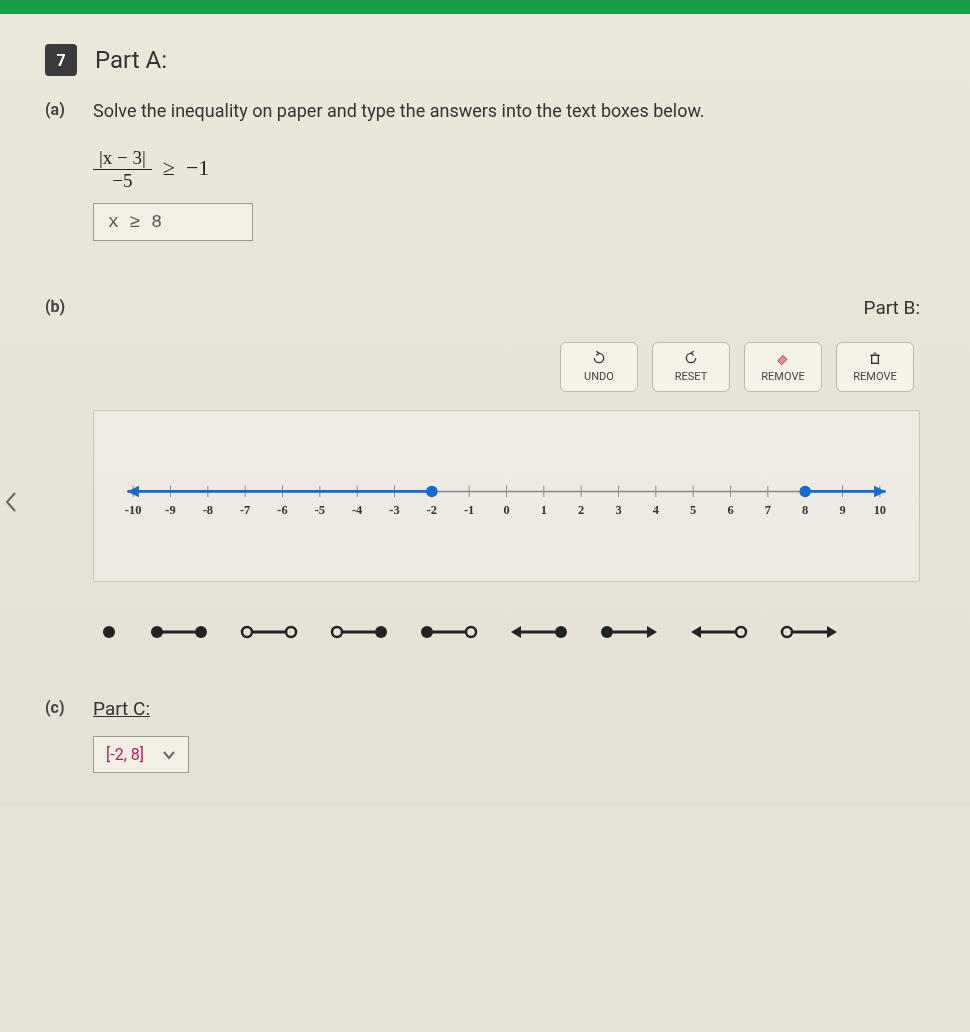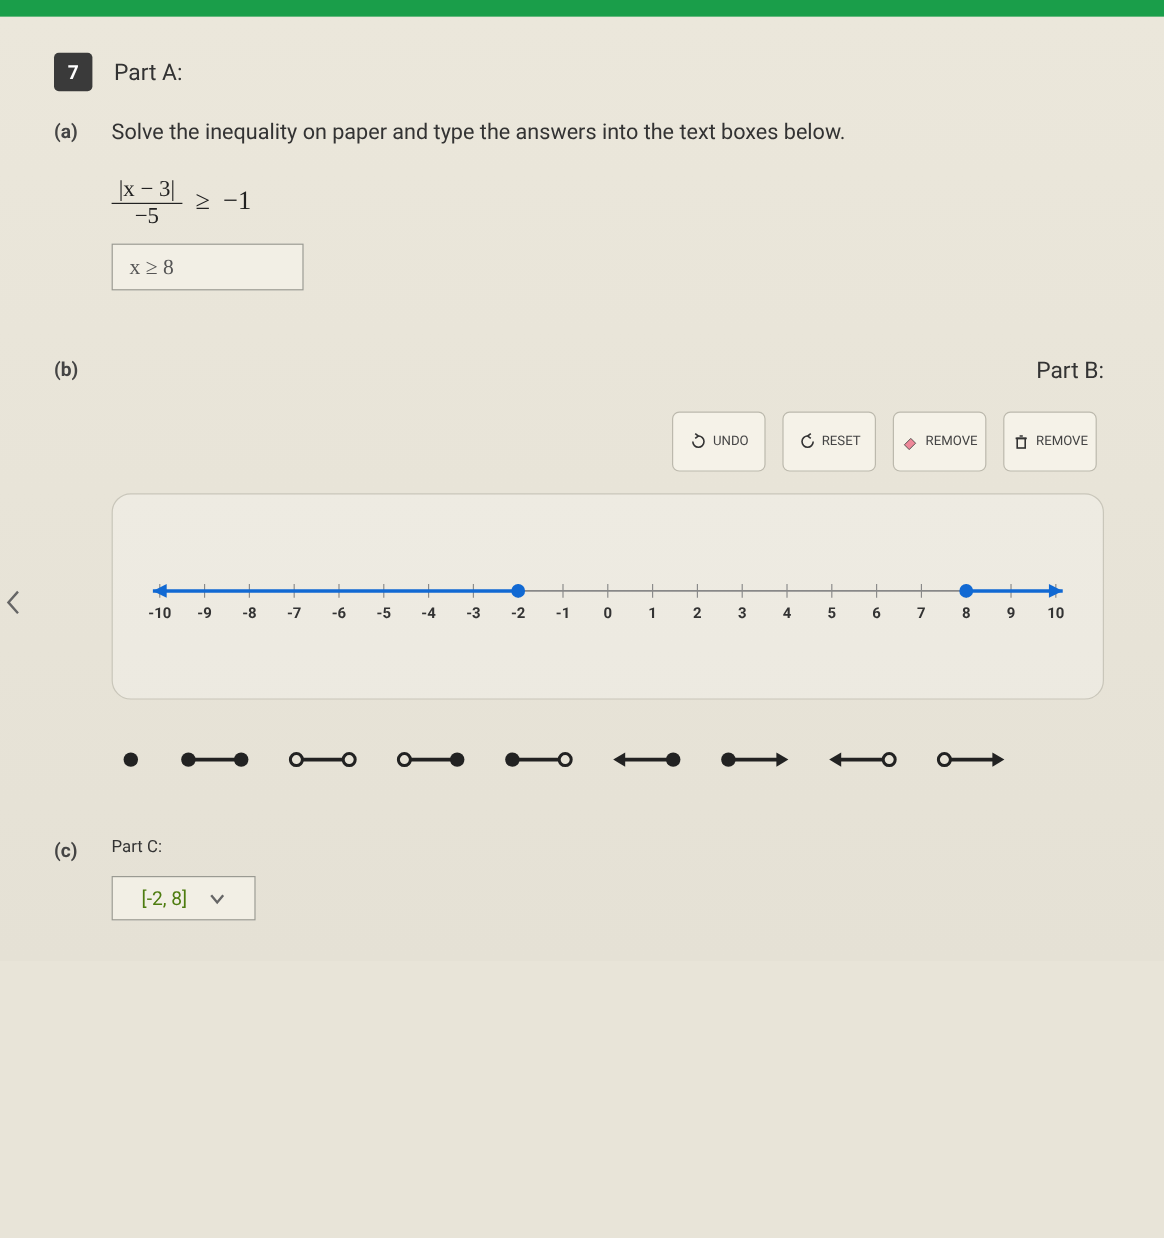--- a/index.html
+++ b/index.html
@@ -26,81 +26,83 @@
     width: 32px;
     height: 32px;
     background: #3a3a3a;
     color: #fff;
     font-weight: bold;
     font-size: 16px;
     border-radius: 4px;
     vertical-align: middle;
   }
   .part-header { display: flex; align-items: center; gap: 18px; margin-bottom: 22px; padding-left: 15px;}
-  .part-title { font-size: 19px; color: #333; }
+  .part-title { font-size: 24px; color: #333; }
   .sub { display: flex; gap: 20px; margin-bottom: 14px; padding-left: 15px; }
   .sub-label { font-weight: bold; min-width: 28px; color: #444; padding-top:2px;}
   .sub-body { flex: 1; }
   .instr { font-size: 18px; color: #333; margin-bottom: 24px; line-height:1.4;}
   .math-expr { font-family: Georgia, serif; font-size: 22px; margin: 6px 0 11px 0; color: #222;}
   .frac { display: inline-block; text-align: center; vertical-align: middle; }
   .frac .num { display: block; border-bottom: 1.5px solid #222; padding: 0 6px; font-size:19px;}
   .frac .den { display: block; padding: 0 6px; font-size:19px;}
   .ans-boxes { display: flex; gap: 40px; margin-bottom: 40px; }
   .ans-box {
     border: 1px solid #9a9a92;
     background: #f2efe5;
     padding: 8px 14px;
     min-width: 160px;
-    font-family: Liberation Serif, serif;
+    font-family: Liberation Mono, monospace;
     font-size: 18px;
     color: #555;
   }
   .toolbar { display: flex; gap: 14px; justify-content: flex-end; padding: 6px 6px 10px 0; }
   .tool-btn {
     border: 1px solid #bcb9ad;
     background: #f5f2e8;
     border-radius: 6px;
     width: 78px;
     height: 50px;
     display: flex;
+    flex-direction: column;
     align-items: center;
     justify-content: center;
     font-size: 11px;
     color: #444;
     cursor: pointer;
     gap:4px;
   }
   .tool-btn svg { width: 16px; height: 16px; }
   .nl-wrap {
     border: 1px solid #c9c6ba;
-    border-radius: 16px;
+    border-radius: 2px;
     padding: 50px 20px 40px 20px;
     background: rgba(255,255,255,0.25);
     margin: 8px 0 30px 0;
     position: relative;
+    font-family: Liberation Serif, serif;
   }
   .nl-svg { width: 100%; height: 80px; display:block;}
   .palette {
     display: flex;
     gap: 30px;
     align-items: center;
     padding: 10px 6px 40px 6px;
     flex-wrap: nowrap;
   }
   .palette svg { display:block; }
   .select-box {
     display: inline-flex;
     align-items: center;
     gap: 18px;
     border: 1px solid #9a9a92;
     background: #f2efe5;
-    padding: 8px 24px;
+    padding: 8px 12px;
     font-size: 16px;
-    color: #4d7c0f;
+    color: #be185d;
     cursor: pointer;
   }
   .chev { fill: none; stroke: #666; stroke-width: 2; }
   .left-nav {
     position: fixed;
     left: 0;
     top: 480px;
     width: 22px;
     height: 44px;
     display:flex; align-items:center; justify-content:center;
@@ -297,21 +299,21 @@
               <polygon points="58,10 48,4 48,16" fill="#222"></polygon>
             </svg>
           </div>
         </div>
     </div>
   </div>
 
   <div class="sub">
     <div class="sub-label">(c)</div>
     <div class="sub-body">
-      <div class="instr" style="font-size:14px; margin-bottom:14px;">Part C:</div>
+      <div class="instr" style="font-size:19px; margin-bottom:14px;text-decoration:underline;">Part C:</div>
       <div class="select-box">
         <span>[-2, 8]</span>
         <svg width="14" height="10" viewBox="0 0 14 10">
             <path d="M2 2 L7 8 L12 2" class="chev"></path>
           </svg>
       </div>
     </div>
   </div>
 
 </div>

